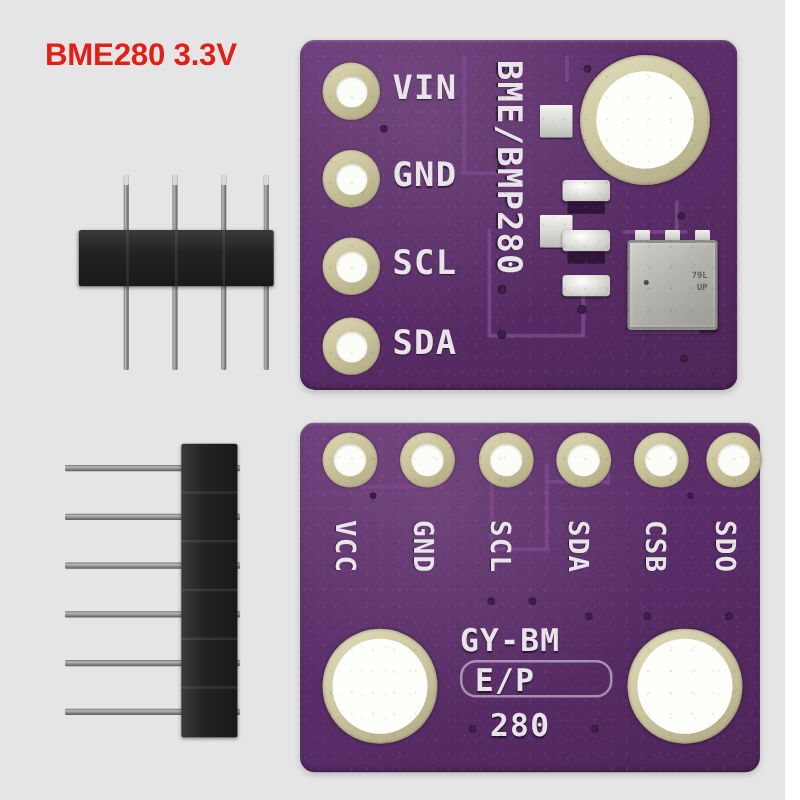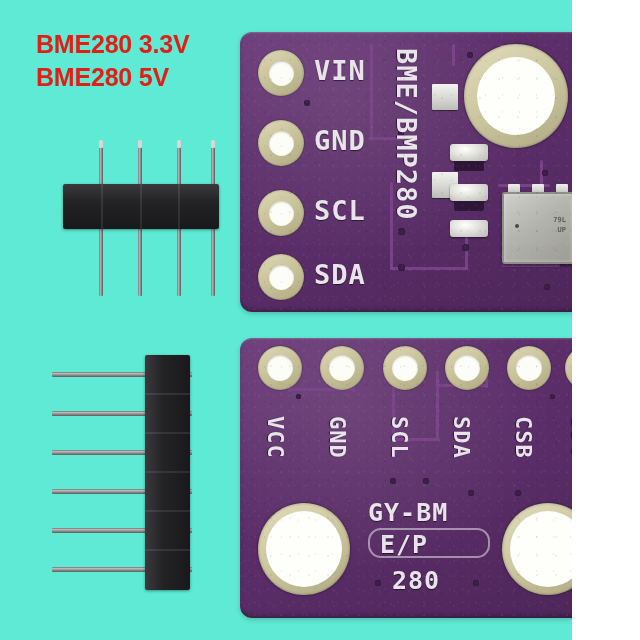--- a/index.html
+++ b/index.html
@@ -2,23 +2,23 @@
 <html><head>
 <meta charset="utf-8">
 <style>
   html, body {
     margin: 0;
     padding: 0;
     background: #ffffff;
   }
   #stage {
     position: relative;
-    width: 572px;
+    width: 628px;
     height: 640px;
-    background: #5eead4;
+    background: #e5e5e5;
     overflow: hidden;
     font-family: "Liberation Sans", sans-serif;
   }
 
   
   .title-block {
     position: absolute;
     left: 36px;
     top: 28px;
     width: 230px;
@@ -196,21 +196,20 @@
     border-radius: 1px;
   }
 </style>
 </head>
 <body>
 
 <div id="stage">
 
   <div class="title-block">
     <div class="title-line">BME280 3.3V</div>
-    <div class="title-line">BME280 5V</div>
   </div>
 
   <div>
 
     <div class="pin-v" style="left:99px; top:140px; width:4px; height:156px;"></div>
     <div class="pin-v" style="left:138px; top:140px; width:4px; height:156px;"></div>
     <div class="pin-v" style="left:177px; top:140px; width:4px; height:156px;"></div>
     <div class="pin-v" style="left:211px; top:140px; width:4px; height:156px;"></div>
     <div class="pin-tip-v" style="left:99px; top:140px; width:4px; height:8px;"></div>
     <div class="pin-tip-v" style="left:138px; top:140px; width:4px; height:8px;"></div>

